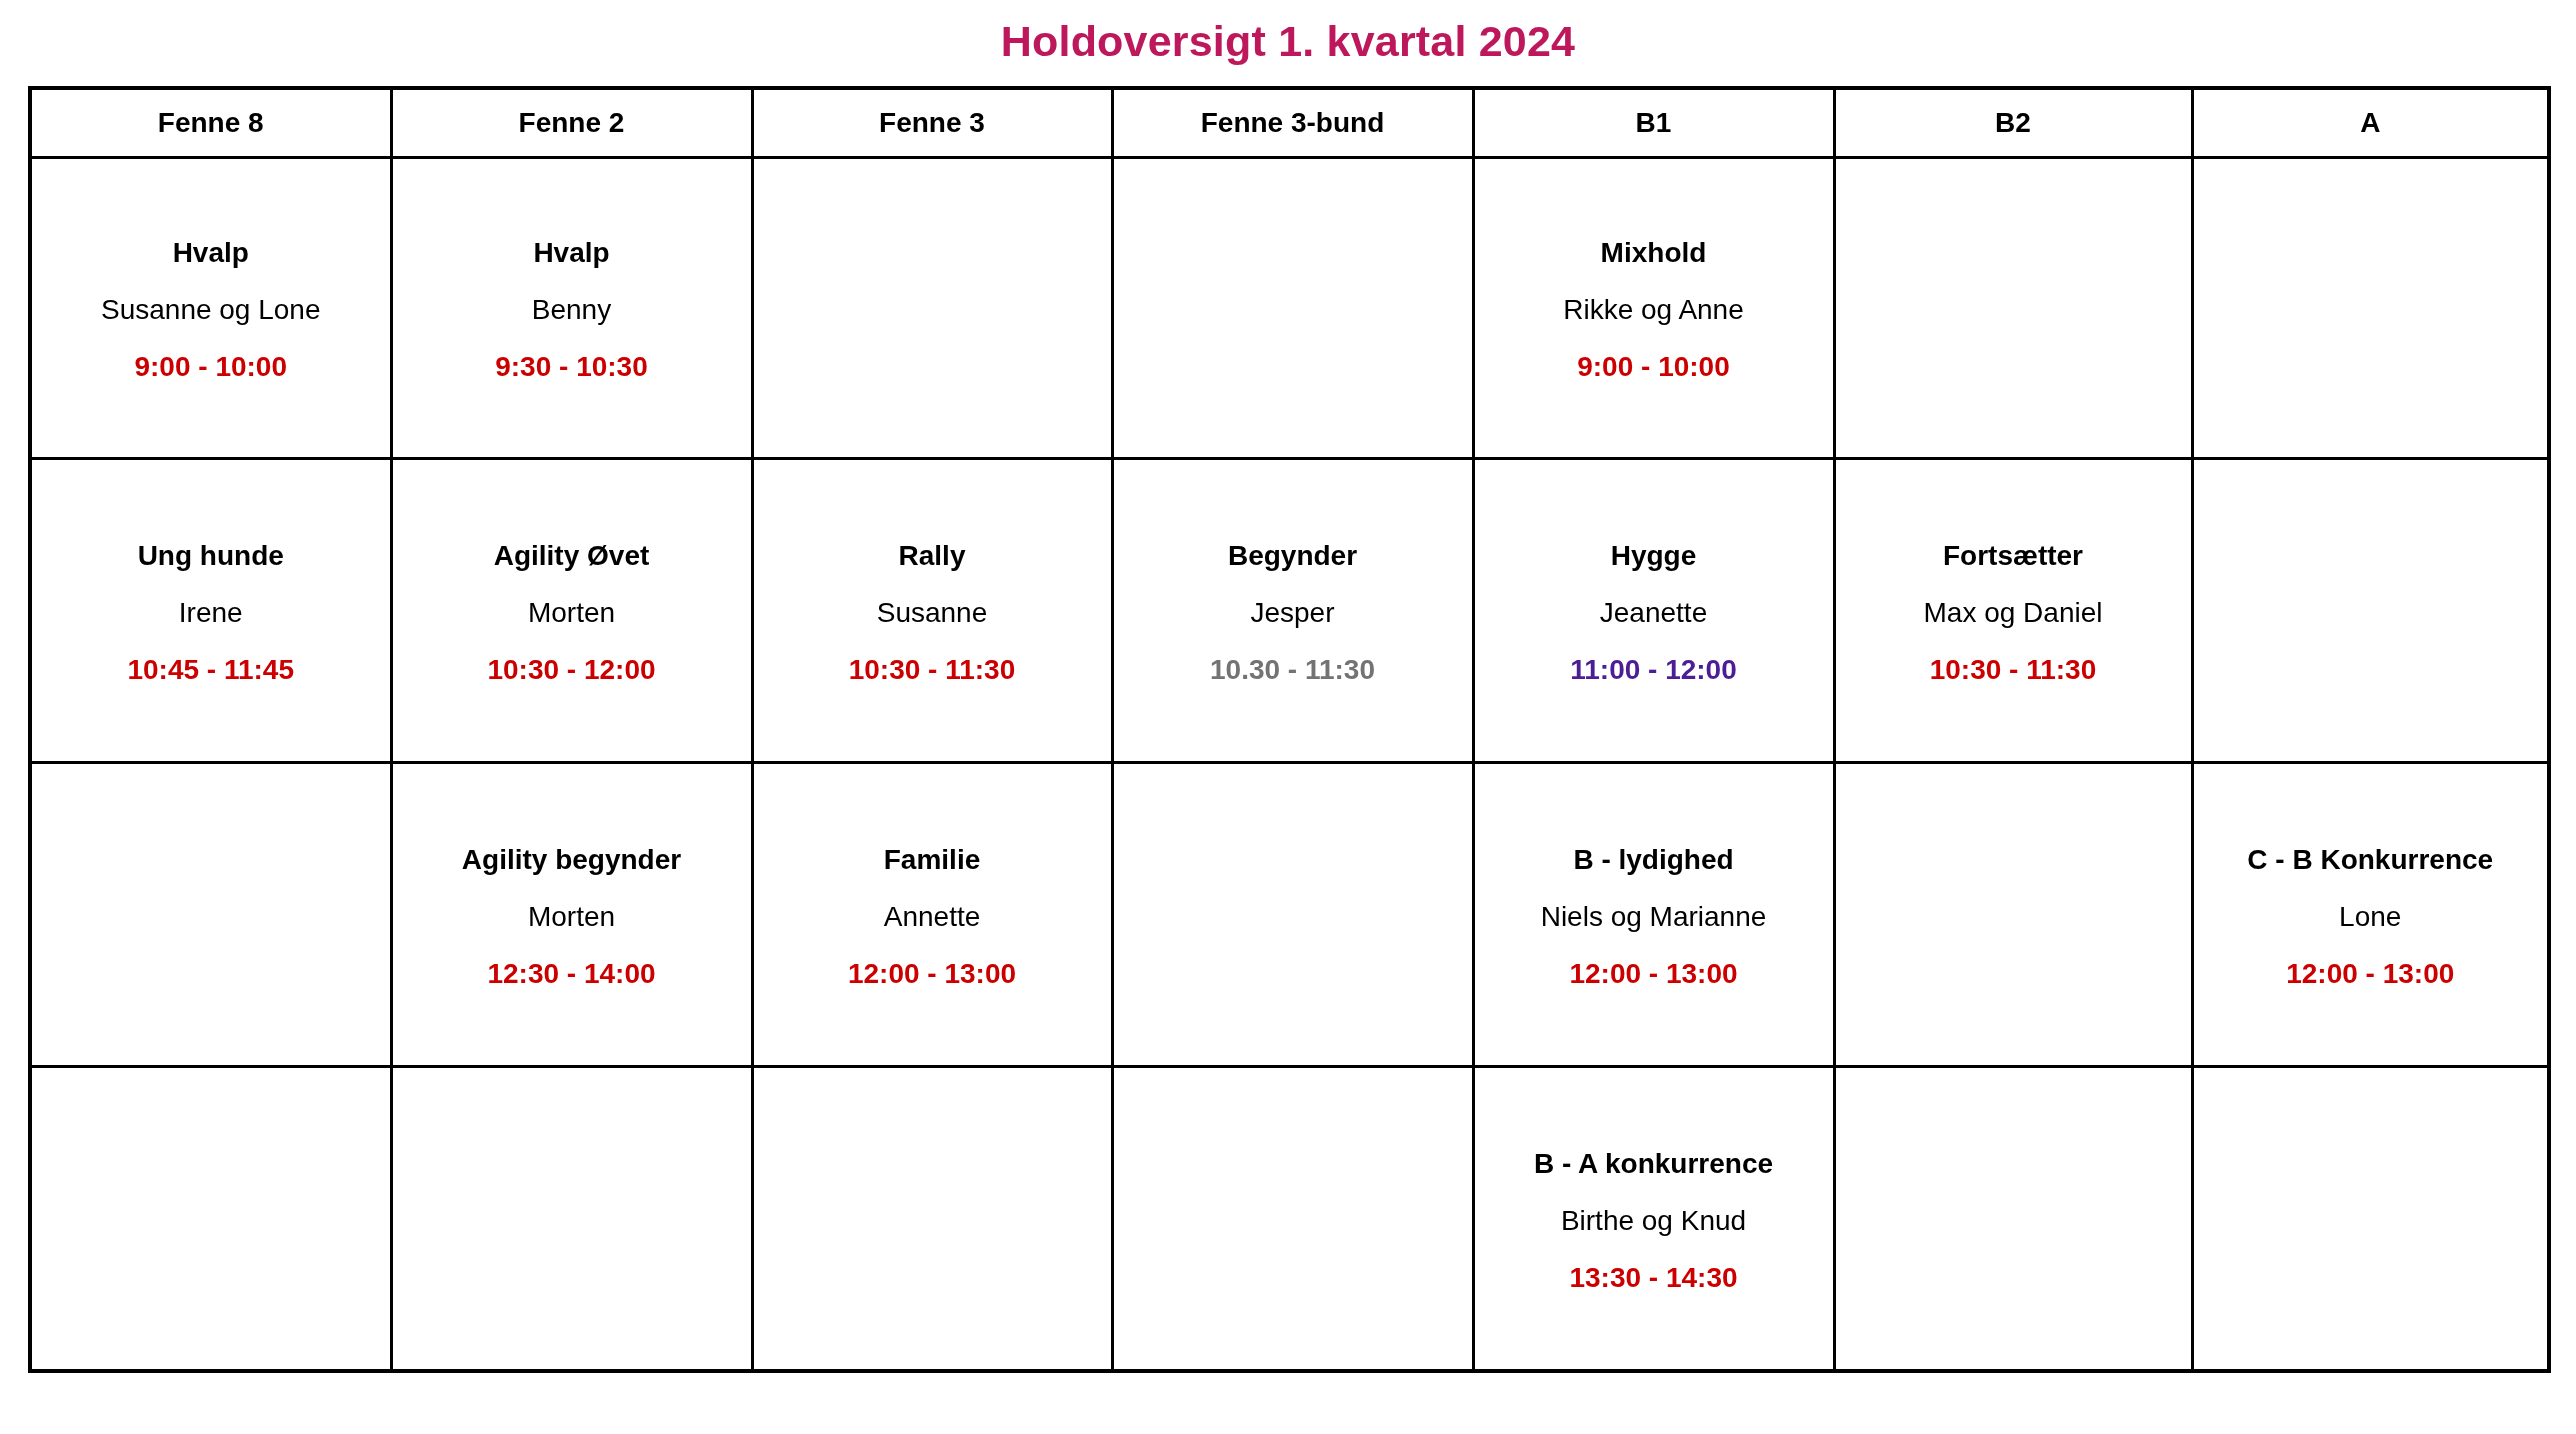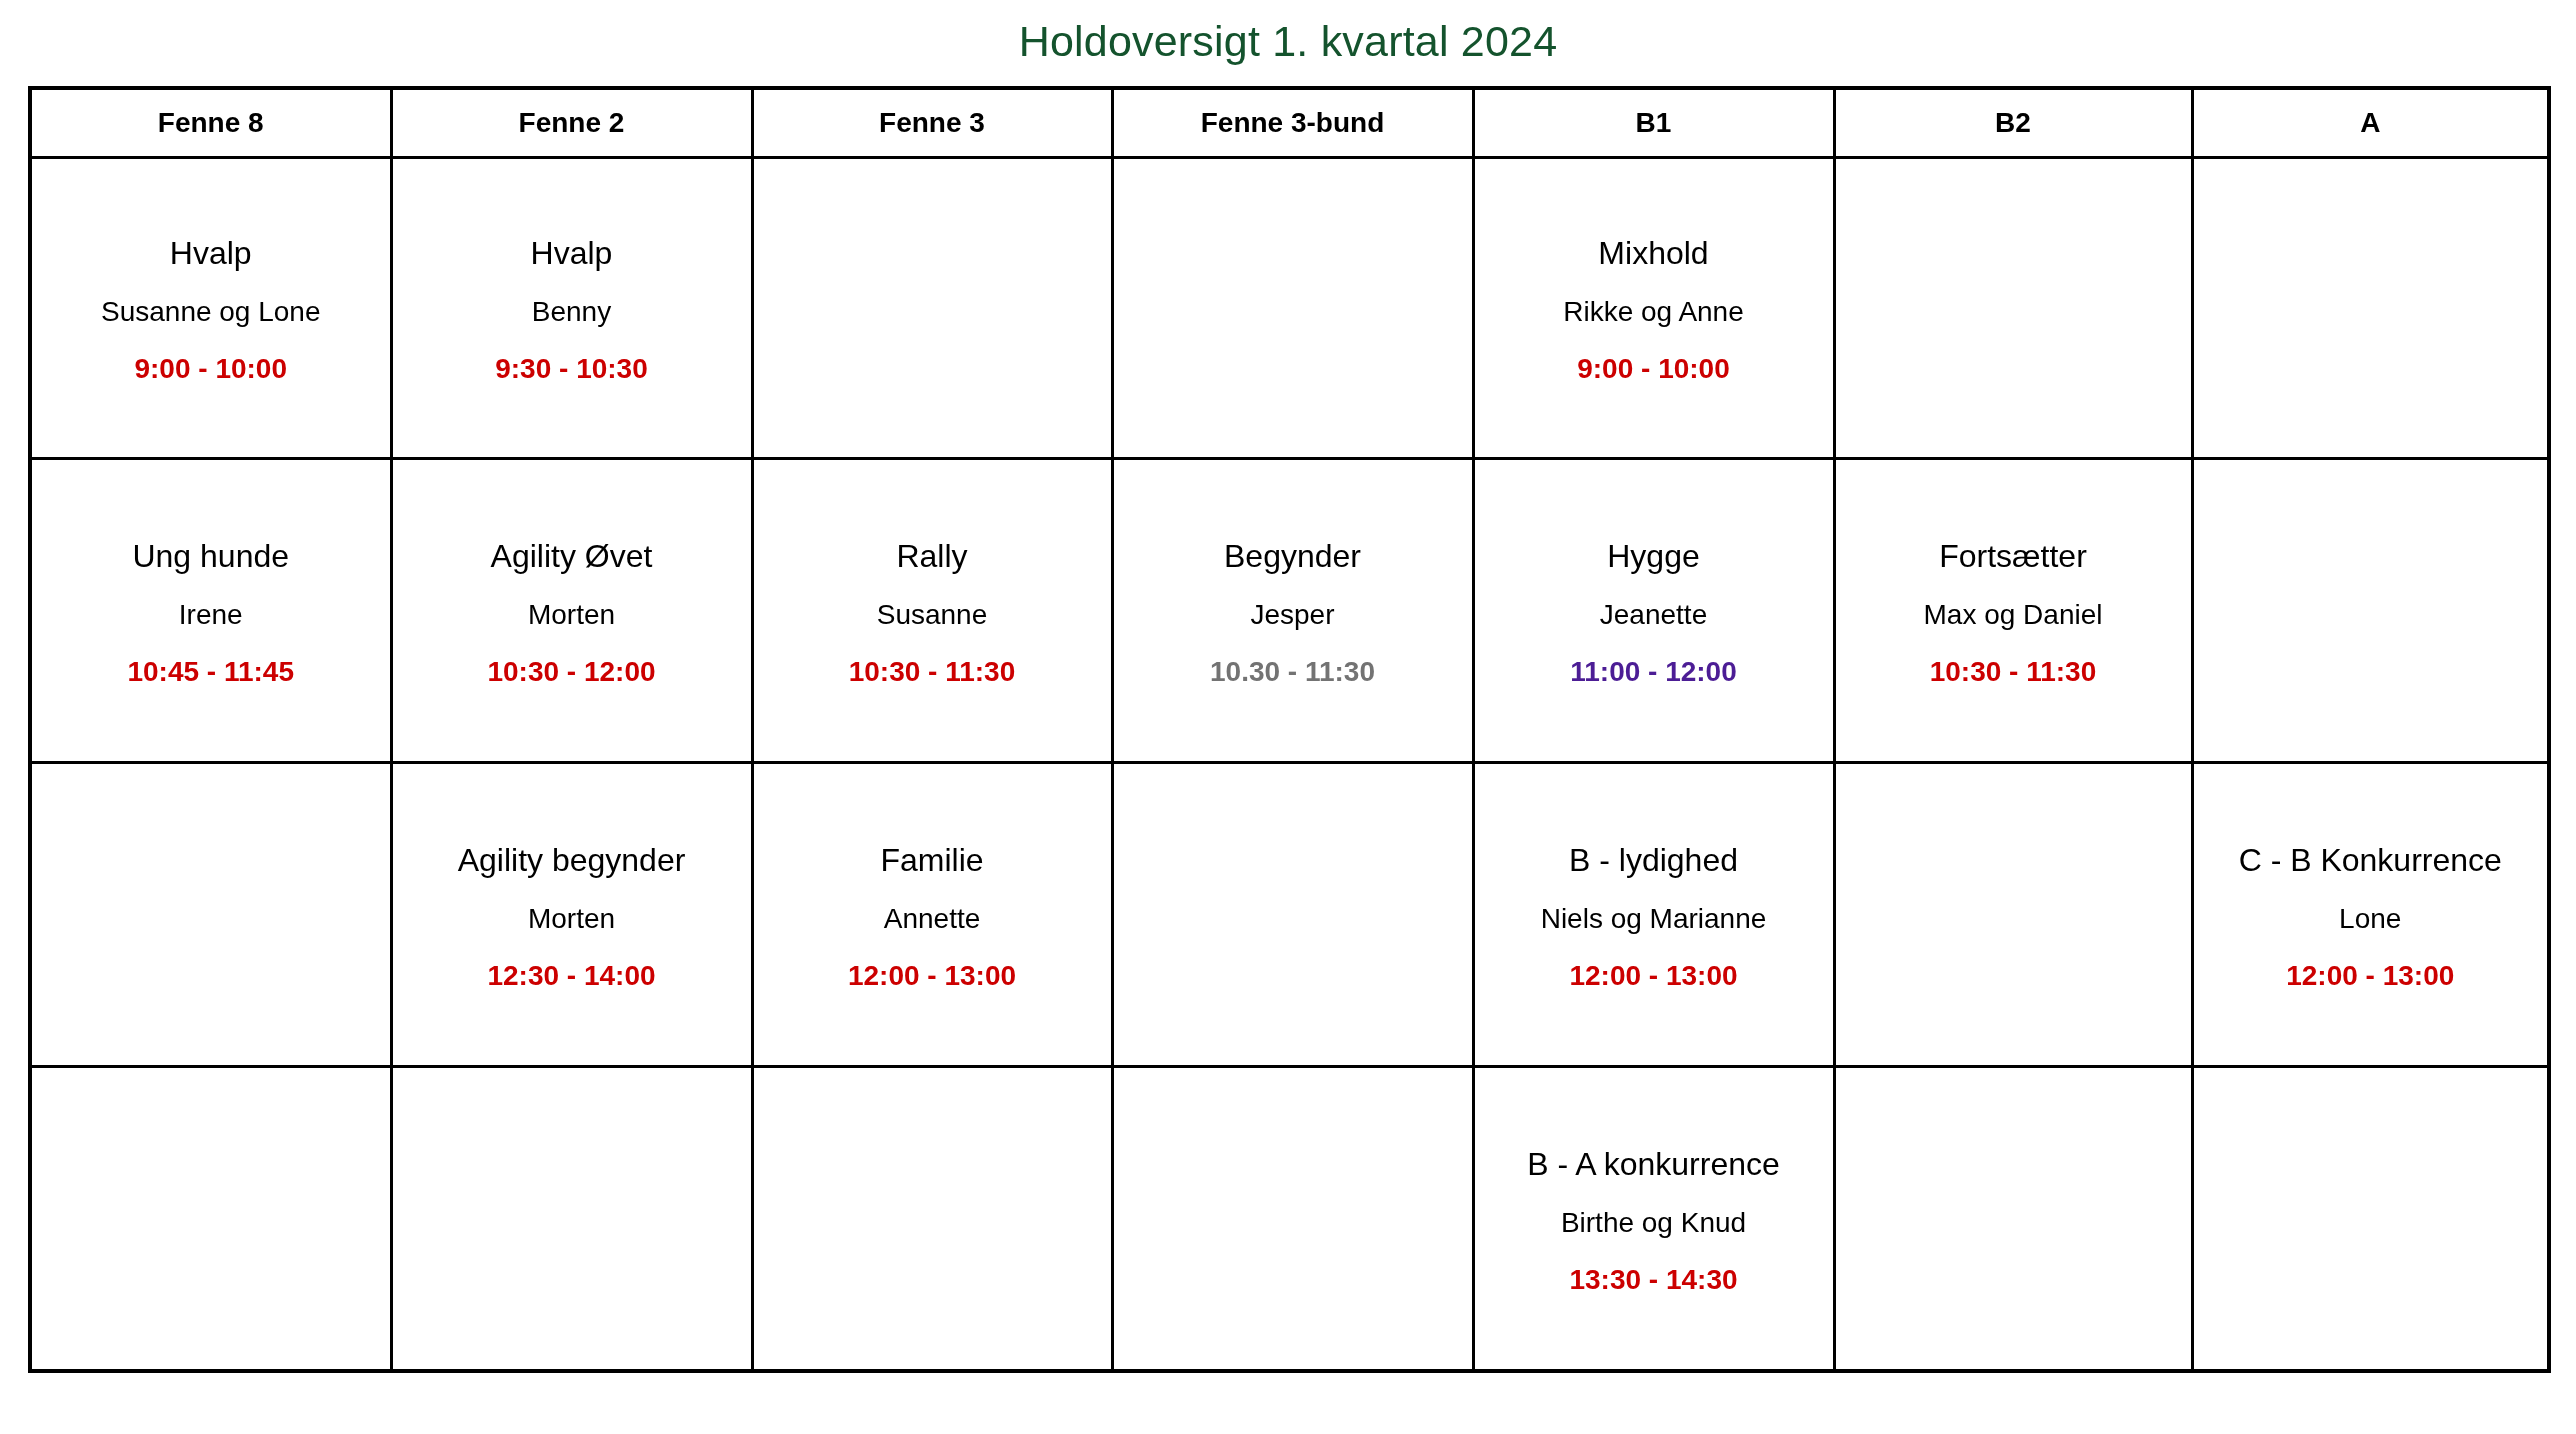--- a/index.html
+++ b/index.html
@@ -17,24 +17,24 @@
   .page {
     width: 2576px;
     height: 1434px;
     box-sizing: border-box;
     padding: 0;
     position: relative;
   }
   .doc-title {
     text-align: center;
     font-size: 43px;
-    font-weight: normal;
+    font-weight: bold;
     letter-spacing: 0.2px;
     margin: 17px 0 20px 0;
-    color: #14532d;
+    color: #be185d;
   }
   .schedule-wrap {
     padding: 0 28px 0 28px;
   }
   table.schedule {
     border-collapse: collapse;
     width: 2521px;
     table-layout: fixed;
     border: 4.6px solid #000;
   }
@@ -60,22 +60,22 @@
   }
   .cell {
     display: flex;
     flex-direction: column;
     align-items: center;
     justify-content: flex-start;
     gap: 0;
     padding-top: 4.6px;
   }
   .cell .title {
-    font-size: 32px;
-    font-weight: normal;
+    font-size: 28px;
+    font-weight: bold;
     line-height: 1.0;
     margin-bottom: 29px;
     white-space: nowrap;
   }
   .cell .person {
     font-size: 28px;
     font-weight: normal;
     line-height: 1.0;
     margin-bottom: 29px;
     white-space: nowrap;

